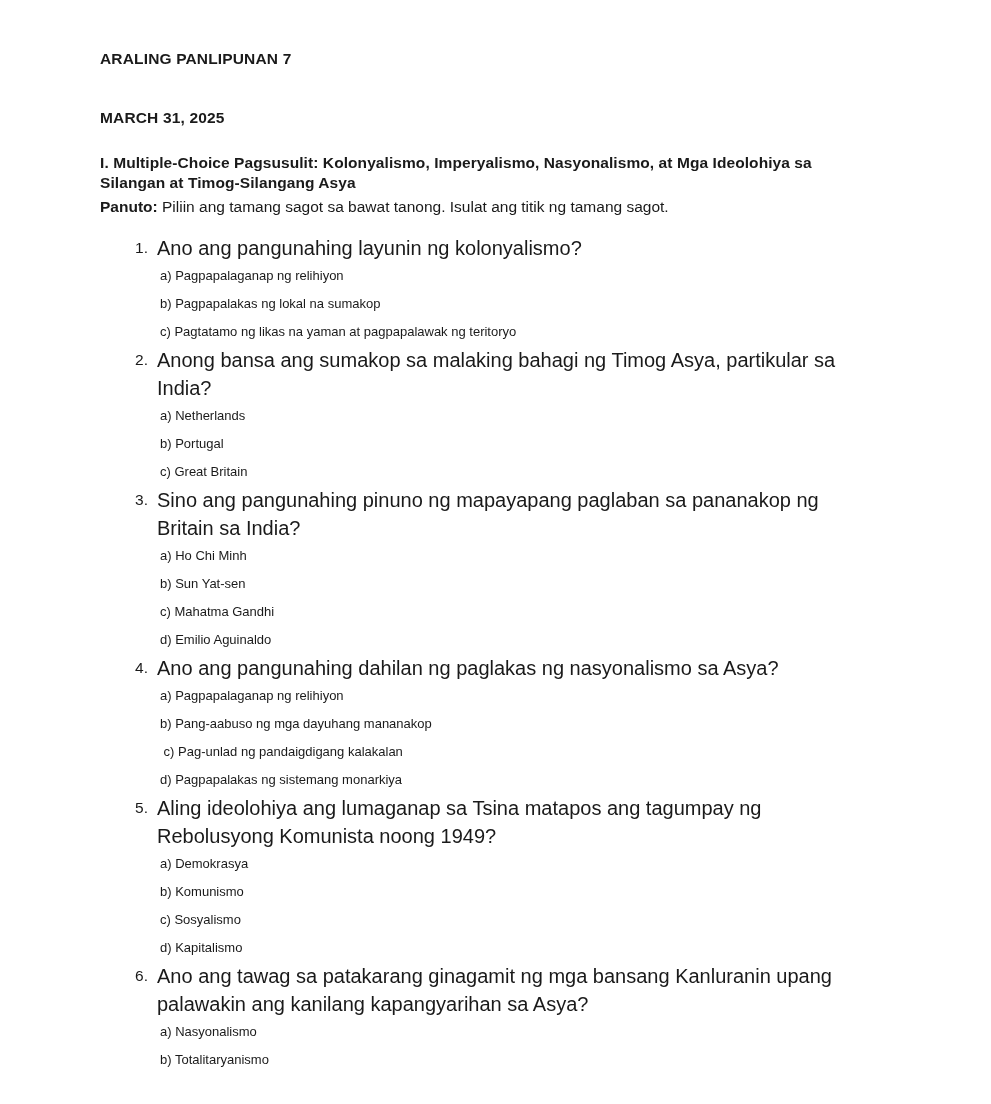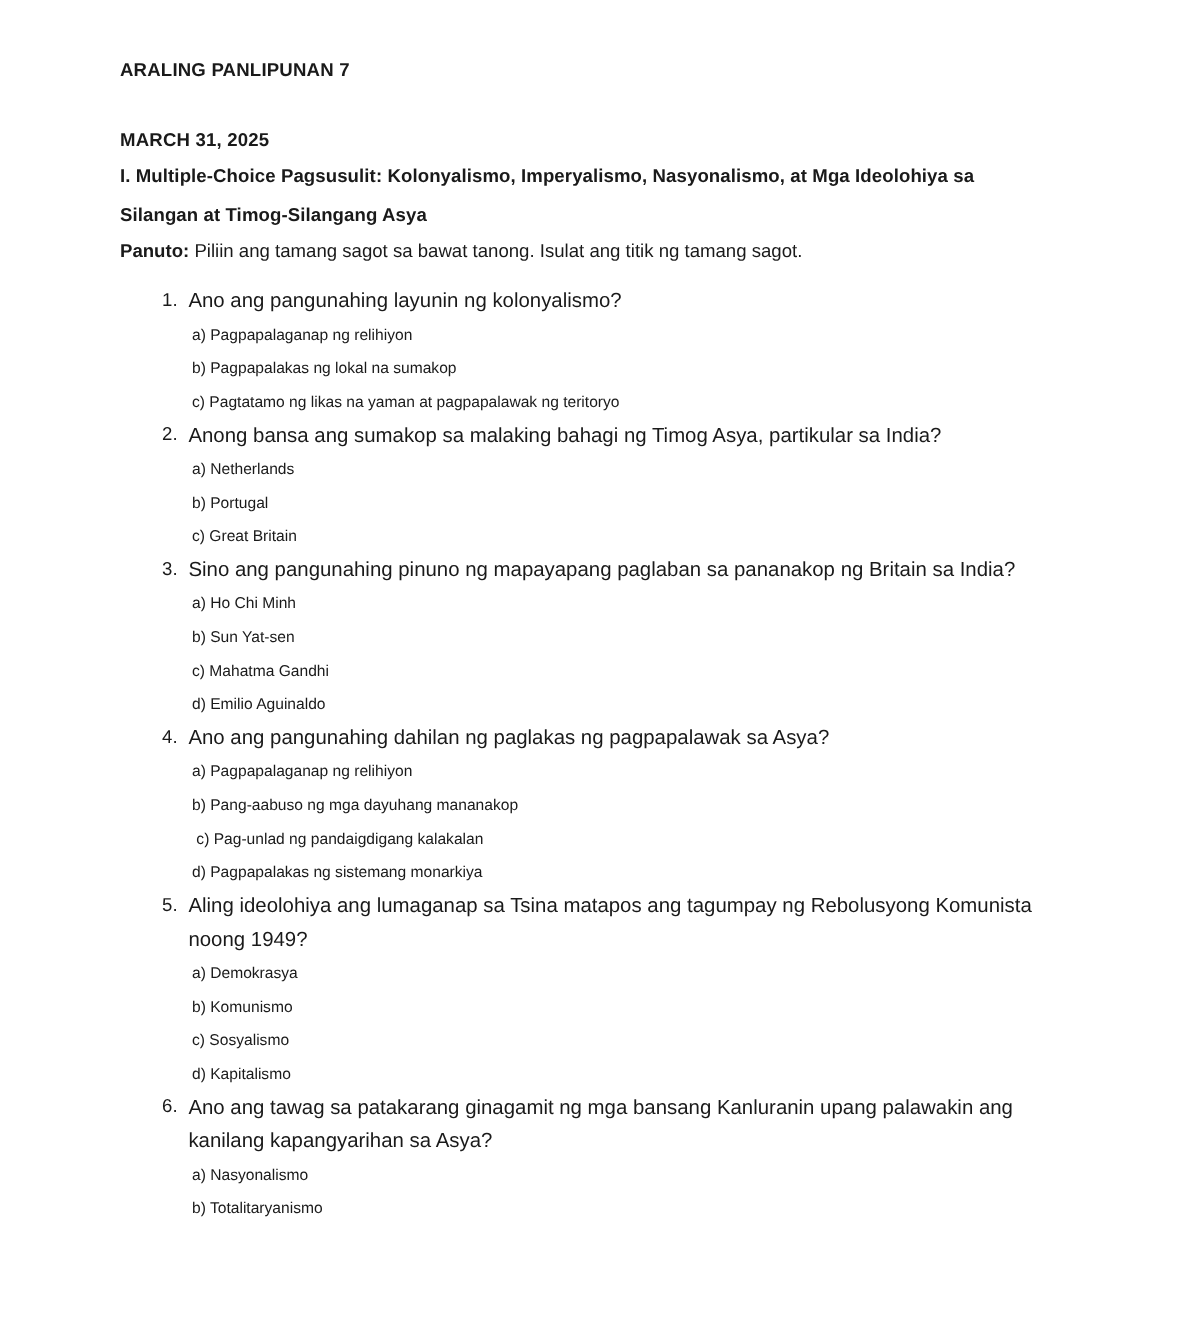--- a/index.html
+++ b/index.html
@@ -29,23 +29,24 @@
     font-weight: bold;
     line-height: 28px;
     letter-spacing: 0.01em;
   }
   .doc-header .line {
     white-space: nowrap;
     margin-top: 31px;
   }
 
   .section-title {
+    margin-top: 21px;
     font-size: 15.5px;
     font-weight: bold;
-    line-height: 32px;
+    line-height: 20px;
     letter-spacing: 0.005em;
   }
 
   .directions {
     font-size: 15.5px;
     line-height: 28px;
   }
   .directions .label {
     font-weight: bold;
   }
@@ -66,21 +67,21 @@
     position: absolute;
     left: 0;
     top: 0;
     width: 48px;
     text-align: right;
     font-size: 15.5px;
     line-height: 28px;
   }
 
   .q-text {
-    font-size: 17px;
+    font-size: 20px;
     line-height: 28px;
     margin: 0;
   }
 
   .options {
     margin: 0;
     padding: 0;
     list-style: none;
   }
 
@@ -130,21 +131,21 @@
         <div class="q-text">Sino ang pangunahing pinuno ng mapayapang paglaban sa pananakop ng Britain sa India?</div>
         <ul class="options">
           <li class="option">a) Ho Chi Minh</li>
           <li class="option">b) Sun Yat-sen</li>
           <li class="option">c) Mahatma Gandhi</li>
           <li class="option">d) Emilio Aguinaldo</li>
         </ul>
       </li>
       <li class="question-item">
         <span class="q-number">4.</span>
-        <div class="q-text">Ano ang pangunahing dahilan ng paglakas ng pagpapalawak sa Asya?</div>
+        <div class="q-text">Ano ang pangunahing dahilan ng paglakas ng nasyonalismo sa Asya?</div>
         <ul class="options">
           <li class="option">a) Pagpapalaganap ng relihiyon</li>
           <li class="option">b) Pang-aabuso ng mga dayuhang mananakop</li>
           <li class="option"> c) Pag-unlad ng pandaigdigang kalakalan</li>
           <li class="option">d) Pagpapalakas ng sistemang monarkiya</li>
         </ul>
       </li>
       <li class="question-item">
         <span class="q-number">5.</span>
         <div class="q-text">Aling ideolohiya ang lumaganap sa Tsina matapos ang tagumpay ng Rebolusyong Komunista noong 1949?</div>

